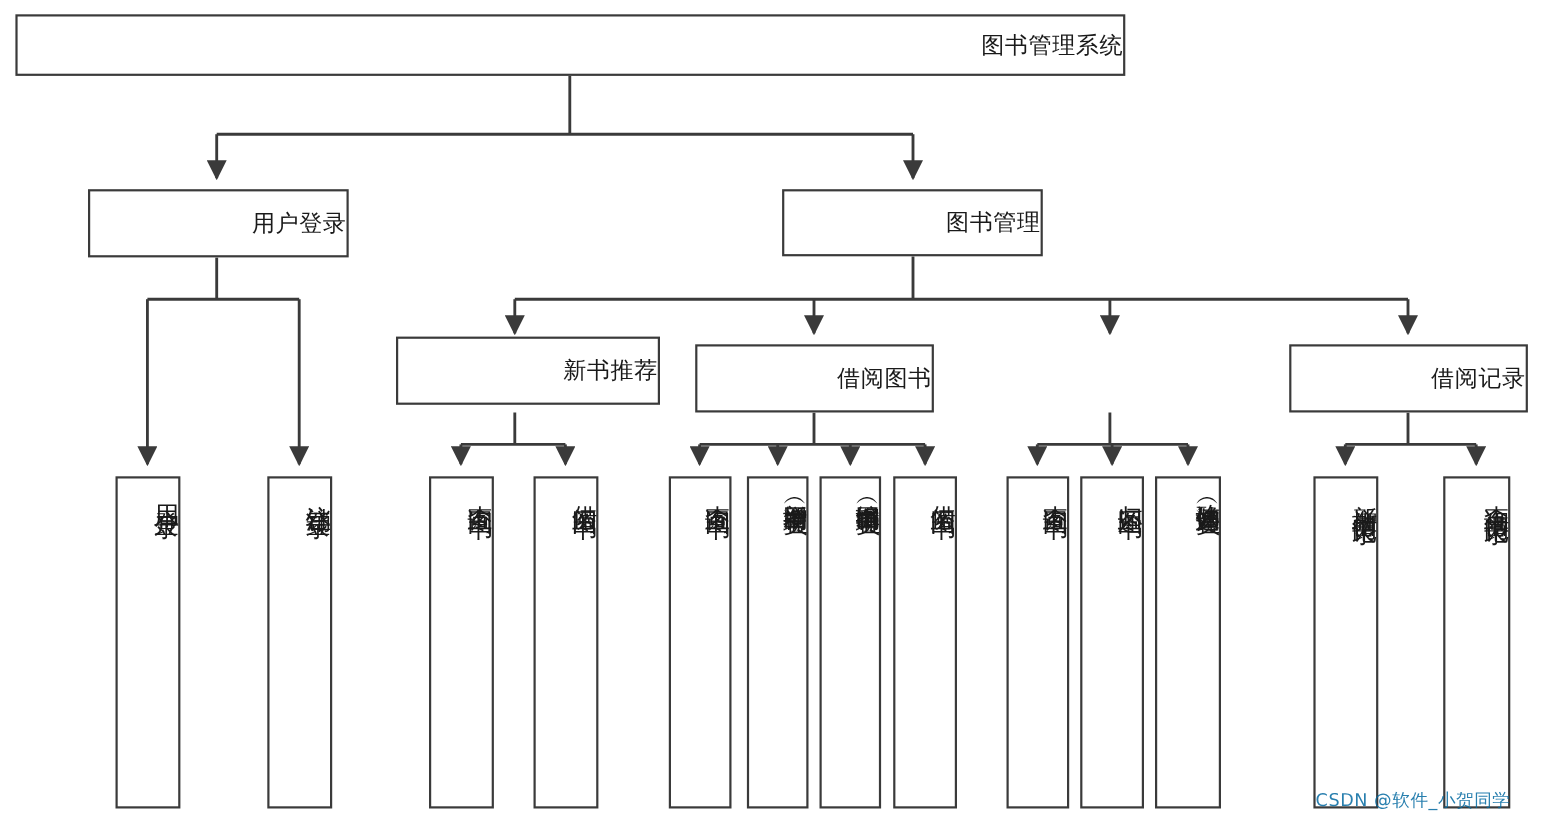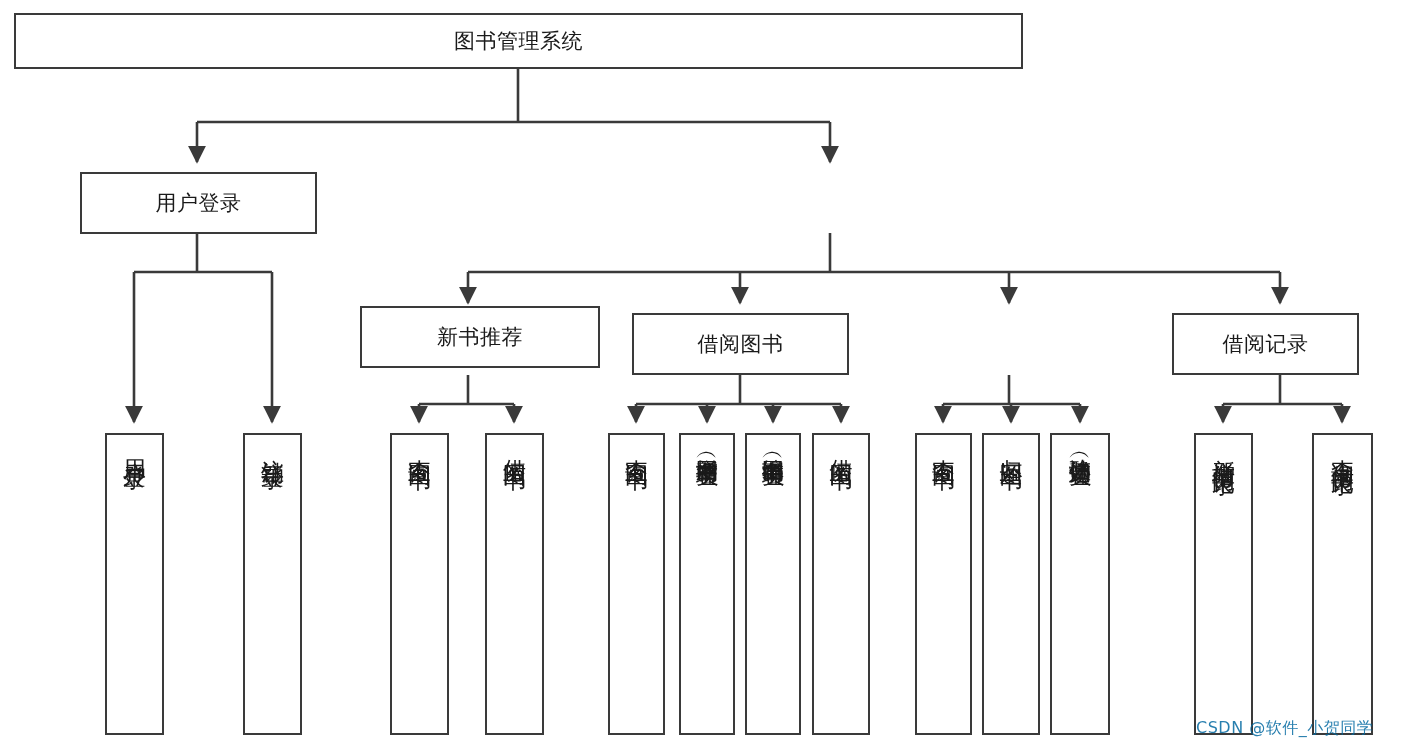--- a/index.html
+++ b/index.html
@@ -24,21 +24,21 @@
     width: 1405px;
     height: 747px;
   }
   .node-box {
     position: absolute;
     box-sizing: border-box;
     border: 2px solid #3a3a3a;
     background: #ffffff;
     display: flex;
     align-items: center;
-    justify-content: center;
+    justify-content: flex-end;
     color: #1a1a1a;
   }
   .node-label {
     display: block;
     text-align: center;
     line-height: 1.18;
     letter-spacing: 0.5px;
   }
   .h-node .node-label {
     font-size: 21px;
@@ -127,31 +127,34 @@
   </svg>
 
   <div class="node-box h-node" style="left:14px; top:13px; width:1009px; height:56px;">
     <span class="node-label">图书管理系统</span>
   </div>
 
   <div class="node-box h-node" style="left:80px; top:172px; width:237px; height:62px;">
     <span class="node-label">用户登录</span>
   </div>
 
+  <div class="node-box h-node" style="left:711px; top:172px; width:237px; height:61px;">
+    <span class="node-label">图书管理</span>
+  </div>
 
   <div class="node-box h-node" style="left:360px; top:306px; width:240px; height:62px;">
     <span class="node-label">新书推荐</span>
   </div>
 
   <div class="node-box h-node" style="left:632px; top:313px; width:217px; height:62px;">
     <span class="node-label">借阅图书</span>
   </div>
 
 
-  <div class="node-box h-node" style="left:1172px; top:313px; width:187px; height:62px;">
+  <div class="node-box h-node" style="left:1172px; top:313px; width:217px; height:62px;">
     <span class="node-label">借阅记录</span>
   </div>
 
   <div class="node-box v-node" style="left:105px; top:433px; width:59px; height:302px;">
     <span class="node-label">用户登录</span>
   </div>
 
   <div class="node-box v-node" style="left:243px; top:433px; width:59px; height:302px;">
     <span class="node-label">注销登录</span>
   </div>

